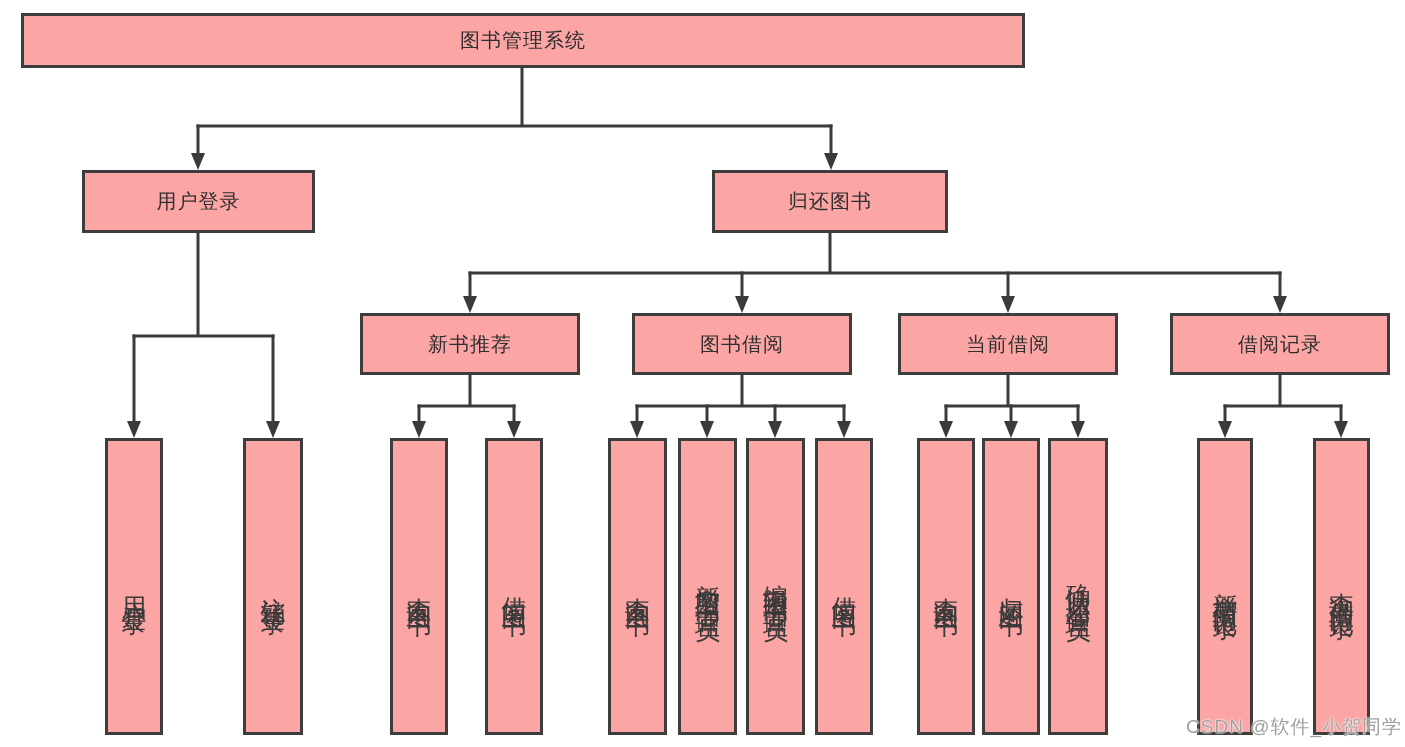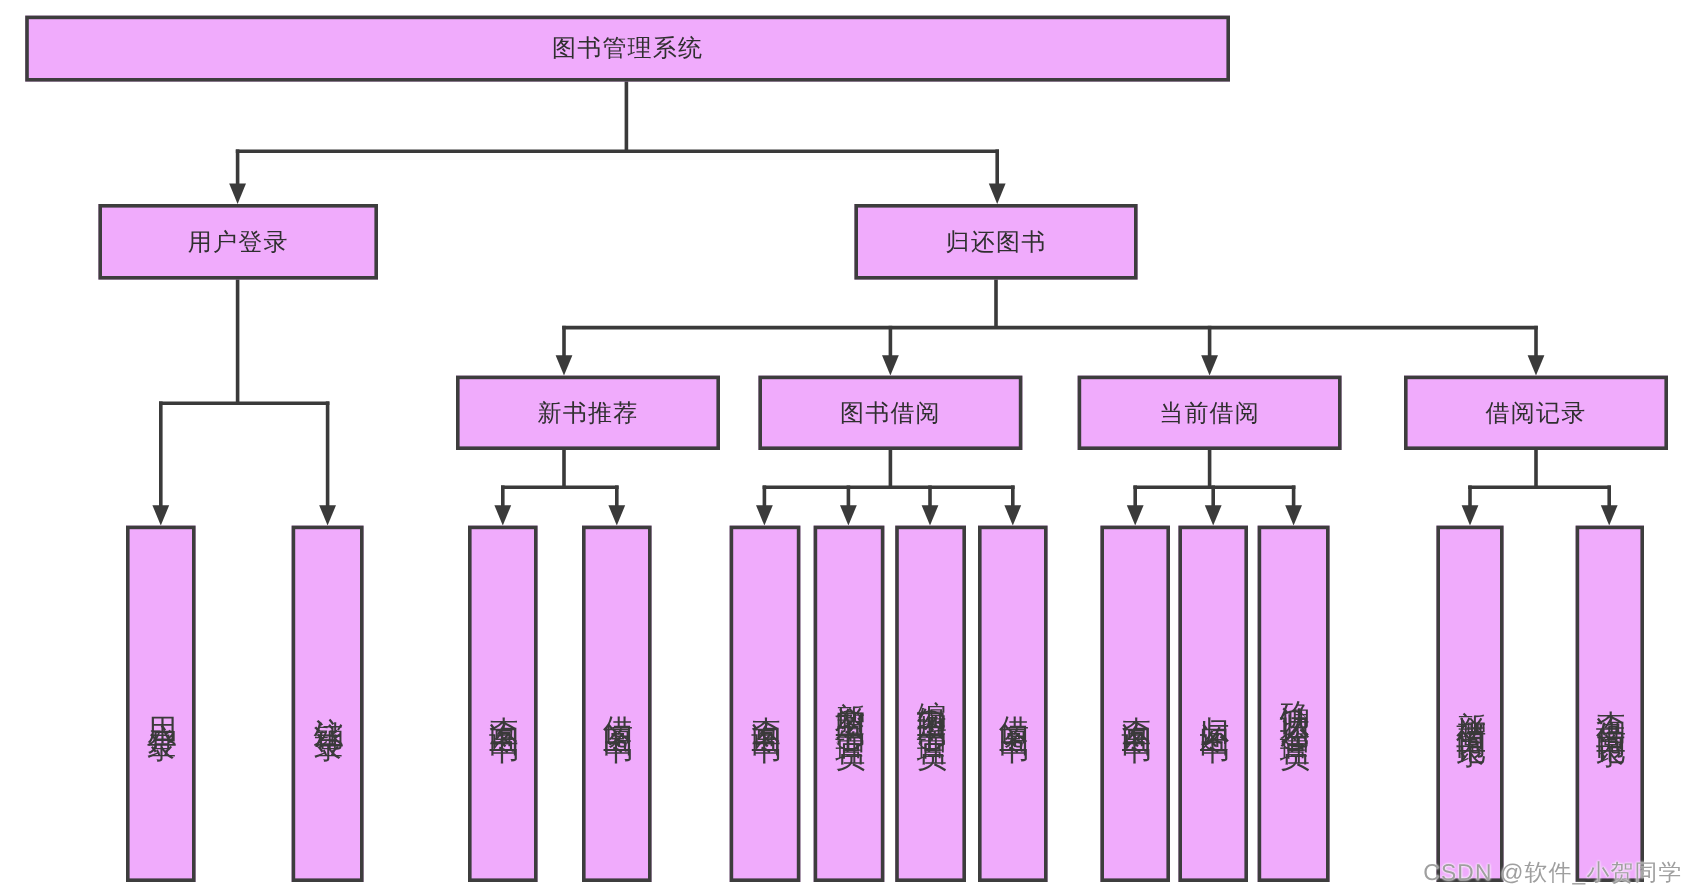--- a/index.html
+++ b/index.html
@@ -3,21 +3,21 @@
 <meta charset="utf-8">
 <style>
   html,body{margin:0;padding:0;}
   body{
     width:1405px;height:747px;position:relative;background:#ffffff;overflow:hidden;
     font-family:"Liberation Sans","DejaVu Sans",sans-serif;
   }
   #stage{position:absolute;left:0;top:0;width:1405px;height:747px;}
   svg.connectors{position:absolute;left:0;top:0;pointer-events:none;}
   .node{
-    position:absolute;background:#f0abfc;border:3px solid #3d3d3d;box-sizing:border-box;
+    position:absolute;background:#fca5a5;border:3px solid #3d3d3d;box-sizing:border-box;
     display:flex;align-items:center;justify-content:center;color:#2f2f2f;
   }
   .h-node{font-size:20px;letter-spacing:1px;white-space:nowrap;}
   .v-node span{
     writing-mode:vertical-rl;text-orientation:mixed;
     font-size:25px;letter-spacing:5px;line-height:1;color:#3a3a3a;
   }
   .watermark{
     position:absolute;top:714px;right:3px;font-size:19px;color:#9f9f9f;
     letter-spacing:1px;white-space:nowrap;
@@ -82,21 +82,21 @@
     <span>图书管理系统</span>
   </div>
 
   <div class="node h-node" style="left:82px;top:170px;width:233px;height:63px;">
     <span>用户登录</span>
   </div>
   <div class="node h-node" style="left:712px;top:170px;width:236px;height:63px;">
     <span>归还图书</span>
   </div>
 
-  <div class="node h-node" style="left:360px;top:313px;width:220px;height:62px;margin-left:20px;">
+  <div class="node h-node" style="left:360px;top:313px;width:220px;height:62px;">
     <span>新书推荐</span>
   </div>
   <div class="node h-node" style="left:632px;top:313px;width:220px;height:62px;justify-content:center;">
     <span>图书借阅</span>
   </div>
   <div class="node h-node" style="left:898px;top:313px;width:220px;height:62px;">
     <span>当前借阅</span>
   </div>
   <div class="node h-node" style="left:1170px;top:313px;width:220px;height:62px;">
     <span>借阅记录</span>

